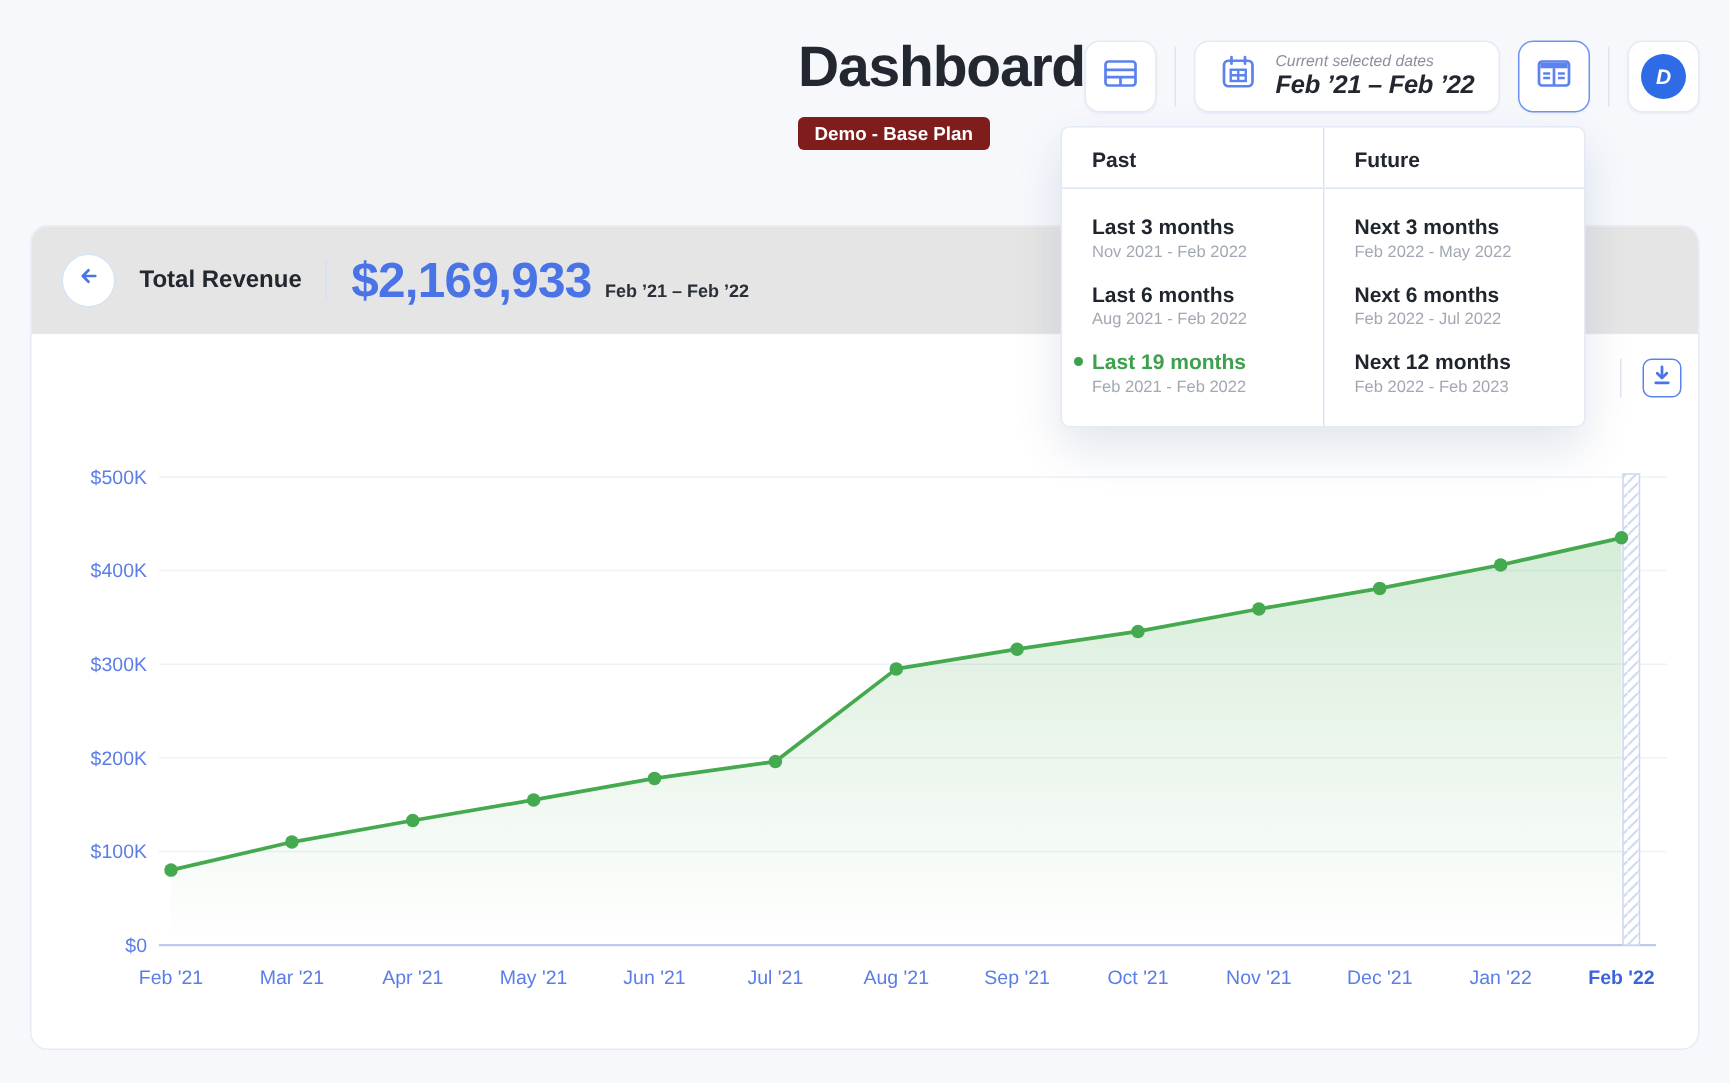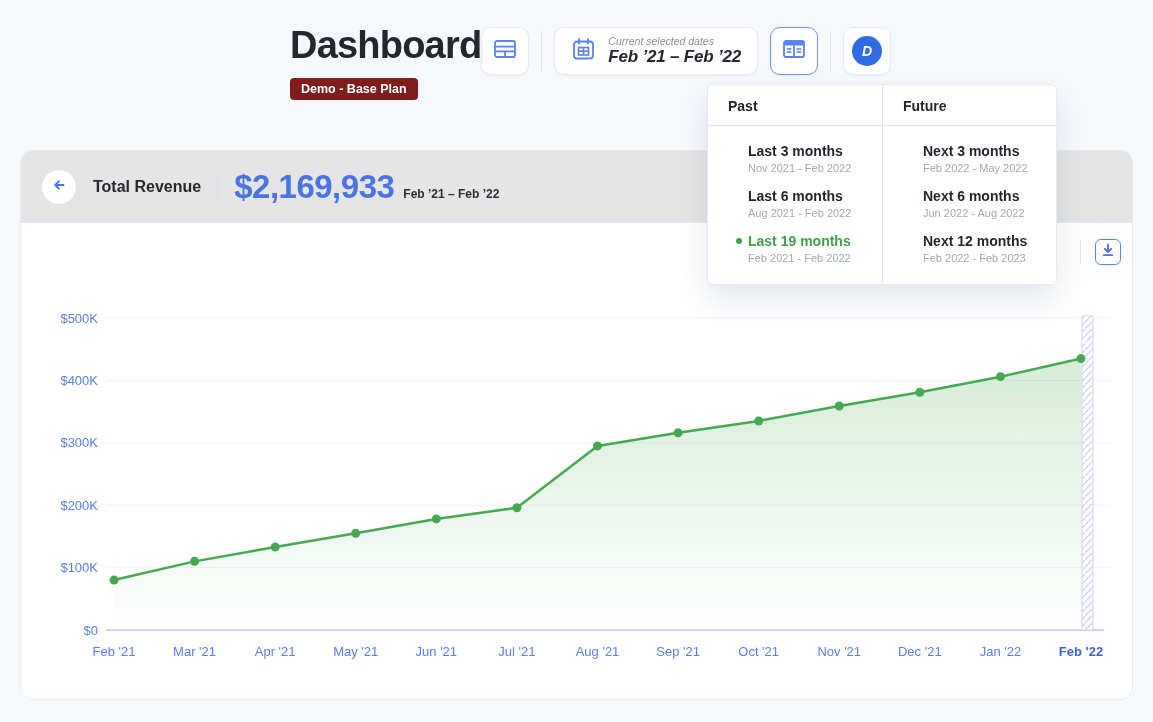--- a/index.html
+++ b/index.html
@@ -6,21 +6,21 @@
   html,body { width:1153px; height:722px; }
   body {
     font-family: "Liberation Sans", sans-serif;
     background:#f6f8fc;
     position:relative;
     overflow:hidden;
   }
   .page { position:relative; width:1153px; height:722px; }
 
   
-  .topbar { display:flex; justify-content:center; align-items:flex-start; padding:24px 20px 0 20px;margin-left:28px; }
+  .topbar { display:flex; justify-content:flex-end; align-items:flex-start; padding:24px 20px 0 20px;margin-left:28px; }
   .page-title { font-size:38px; font-weight:800; color:#23272f; letter-spacing:-0.8px; line-height:1.15; }
   .plan-badge {
     display:inline-block; margin-top:10px; background:#7f1d1d; color:#fff;
     font-size:12.5px; font-weight:600; padding:4px 11px; border-radius:4px;
   }
   .topbar-right { display:flex; align-items:center; gap:12px; margin-top:3px;font-style:italic; }
   .icon-btn {
     width:48px; height:48px; background:#fff; border:1px solid #e4eaf6; border-radius:10px;
     display:flex; align-items:center; justify-content:center; cursor:pointer;
     box-shadow:0 1px 2px rgba(30,50,90,.05);
@@ -51,21 +51,21 @@
     background:#fff; border:1px solid #e3eaf6; border-radius:6px;
     box-shadow:0 14px 30px rgba(60,80,130,.14);
     display:grid; grid-template-columns:1fr 1fr; overflow:hidden;
   }
   .dd-col + .dd-col { border-left:1px solid #dde5f5; }
   .dd-head {
     padding:13px 20px 11px 20px; font-size:14px; font-weight:700; color:#21262f;
     border-bottom:1px solid #dde5f5;
   }
   .dd-items { padding:17px 14px 6px 20px; }
-  .dd-item { margin-bottom:14px; cursor:pointer;margin-left:20px; }
+  .dd-item { margin-bottom:14px; cursor:pointer; }
   .dd-item-label { font-size:14px; font-weight:700; color:#1f242d; position:relative; }
   .dd-item-range { font-size:11px; color:#a2a8b3; margin-top:3px; }
   .dd-item.selected .dd-item-label { color:#3da14c; }
   .dd-item.selected .dd-item-label::before {
     content:""; position:absolute; left:-12px; top:5px; width:6px; height:6px;
     border-radius:50%; background:#3da14c;
   }
 
   
   .card {
@@ -182,21 +182,21 @@
     </div>
     <div class="dd-col">
       <div class="dd-head">Future</div>
       <div class="dd-items">
         <div class="dd-item">
           <div class="dd-item-label">Next 3 months</div>
           <div class="dd-item-range">Feb 2022 - May 2022</div>
         </div>
         <div class="dd-item">
           <div class="dd-item-label">Next 6 months</div>
-          <div class="dd-item-range">Jun 2022 - Aug 2022</div>
+          <div class="dd-item-range">Feb 2022 - Jul 2022</div>
         </div>
         <div class="dd-item">
           <div class="dd-item-label">Next 12 months</div>
           <div class="dd-item-range">Feb 2022 - Feb 2023</div>
         </div>
       </div>
     </div>
   </div>
 
   <div class="card">

